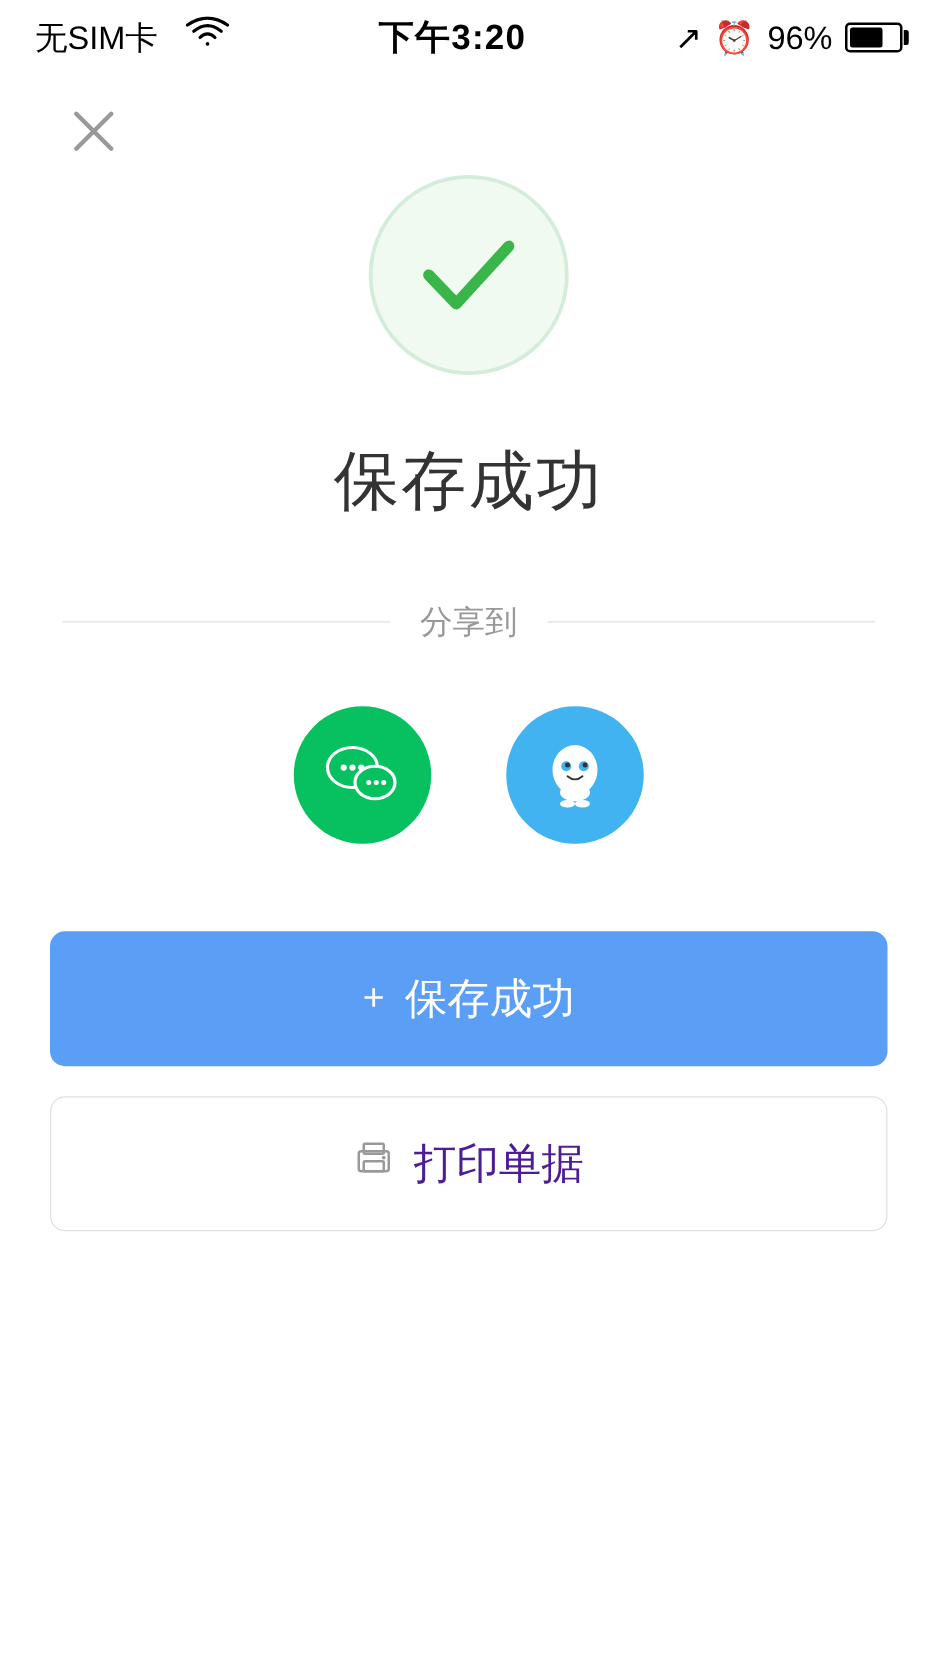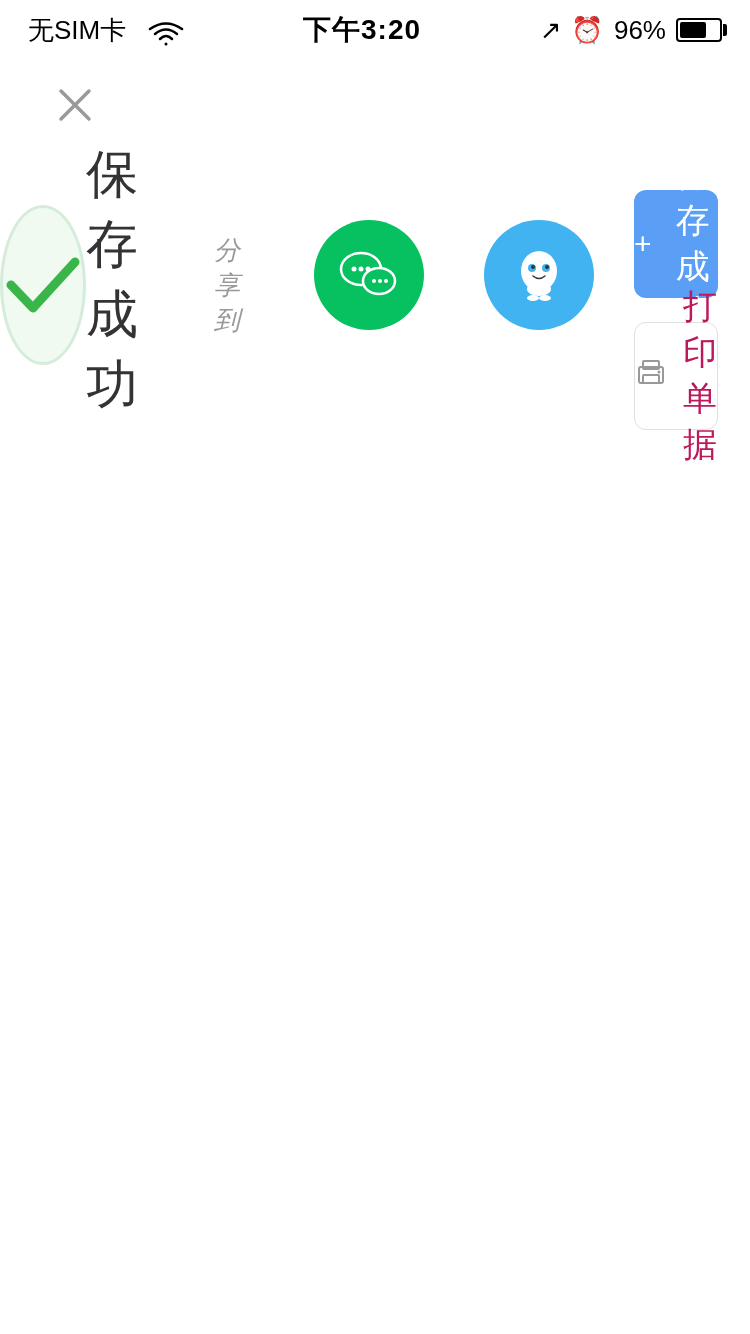--- a/index.html
+++ b/index.html
@@ -19,21 +19,21 @@
       height: 60px;
       background: #ffffff;
       display: flex;
       align-items: center;
       justify-content: space-between;
       padding: 0 28px;
     }
 
     .status-left {
       display: flex;
-      align-items: flex-end;
+      align-items: flex-start;
       gap: 22px;
       font-size: 26px;
       font-weight: 500;
       color: #000;
     }
 
     .wifi-icon {
       width: 36px;
       height: 26px;
     }
@@ -92,21 +92,21 @@
       height: 50px;
       display: flex;
       align-items: center;
       justify-content: center;
       cursor: pointer;
     }
 
     
     .main-content {
       display: flex;
-      flex-direction: row;
+      flex-direction: column;
       align-items: center;
       padding-top: 80px;
     }
 
     
     .success-circle {
       width: 160px;
       height: 160px;
       border-radius: 50%;
       background: #f0faf0;
@@ -126,21 +126,20 @@
       letter-spacing: 2px;
     }
 
     
     .share-divider {
       width: 100%;
       display: flex;
       align-items: center;
       padding: 0 50px;
       margin-bottom: 50px;
-      font-style: italic;
     }
 
     .divider-line {
       flex: 1;
       height: 1px;
       background: #e0e0e0;
     }
 
     .divider-text {
       font-size: 26px;
@@ -198,21 +197,21 @@
       font-family: inherit;
     }
 
     .btn-primary {
       background: #5B9EF5;
       color: #ffffff;
     }
 
     .btn-secondary {
       background: #ffffff;
-      color: #be185d;
+      color: #4c1d95;
       border: 1px solid #e0e0e0;
     }
 
     .btn-icon {
       font-size: 30px;
     }
   </style>
 </head>
 <body>
 

